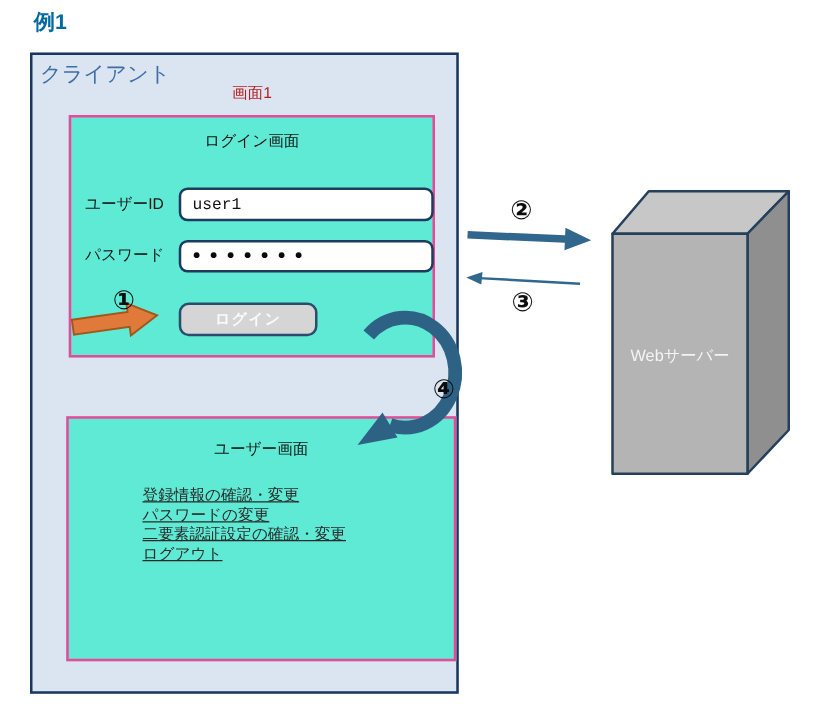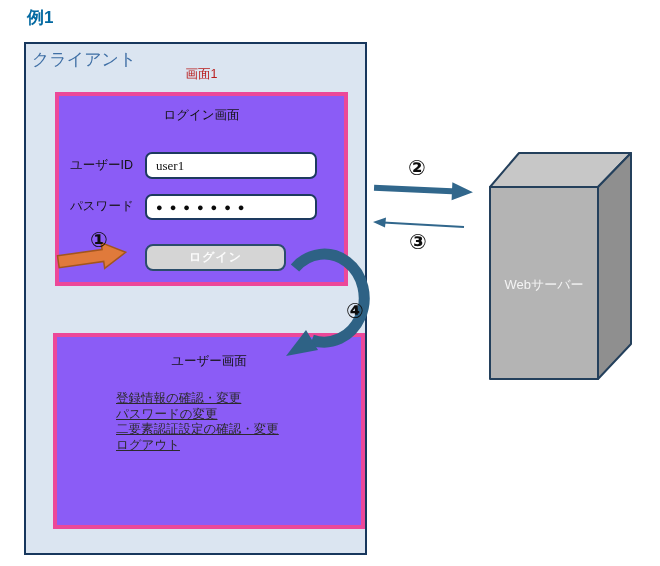--- a/index.html
+++ b/index.html
@@ -7,38 +7,38 @@
     position:relative;width:660px;height:566px;background:#ffffff;
     font-family:"Liberation Sans","DejaVu Sans",sans-serif;color:#111;overflow:hidden;
   }
   .abs{position:absolute;}
   .page-title{left:27px;top:6px;font-size:17px;font-weight:600;color:#0369a1;}
   .client-box{left:24px;top:42px;width:343px;height:513px;background:#dbe5f1;border:2px solid #17375d;box-sizing:border-box;}
   .client-label{left:32px;top:48px;font-size:17px;color:#3f6fa5;}
   .screen-label{width:293px;text-align:center;font-size:12.5px;color:#b91c1c;}
   .screen1-label{left:55px;top:66px;}
   .screen2-label{left:70px;top:304px;margin-top:36px;}
-  .panel{background:#8b5cf6;border:4px solid #ec4899;box-sizing:border-box;}
+  .panel{background:#5eead4;border:2px solid #ec4899;box-sizing:border-box;}
   .login-box{left:55px;top:92px;width:293px;height:194px;}
   .user-box{left:53px;top:333px;width:312px;height:196px;}
   .panel-title{left:0;top:11px;width:100%;text-align:center;font-size:12.5px;color:#141414;}
   .user-box .panel-title{top:16px;}
   .field-label{font-size:12.5px;color:#141414;}
   .uid-label{left:11px;top:61px;text-align:center;}
   .pwd-label{left:11px;top:102px;}
   .text-input{
-    position:absolute;left:86px;width:172px;height:27px;box-sizing:border-box;
+    position:absolute;left:86px;width:204px;height:27px;box-sizing:border-box;
     border:2px solid #1d3a5f;border-radius:7px;background:#fff;
-    font-family:Liberation Serif, serif;font-size:13px;color:#111;
+    font-family:Liberation Mono, monospace;font-size:13px;color:#111;
     padding:0 0 0 9px;outline:none;
   }
   .uid-input{top:56px;}
   .pwd-input{top:98px;height:26px;font-size:11px;letter-spacing:7px;color:#0a0a0a;}
   .login-btn{
-    position:absolute;left:86px;top:148px;width:141px;height:27px;box-sizing:border-box;
+    position:absolute;left:86px;top:148px;width:111px;height:27px;box-sizing:border-box;
     background:#d5d5d5;border:2px solid #2b4d6b;border-radius:8px;
     font-family:"Liberation Sans","DejaVu Sans",sans-serif;font-size:12px;font-weight:bold;
     color:#fbfbfb;letter-spacing:1px;cursor:pointer;
   }
   .links{left:59px;top:54px;}
   .menu-link{
     display:block;font-size:12.5px;line-height:15.5px;color:#2b2b2b;
     text-decoration:underline;cursor:pointer;white-space:nowrap;
   }
   .step-num{width:32px;text-align:center;font-size:21px;font-weight:600;color:#0d0d0d;z-index:6;}

